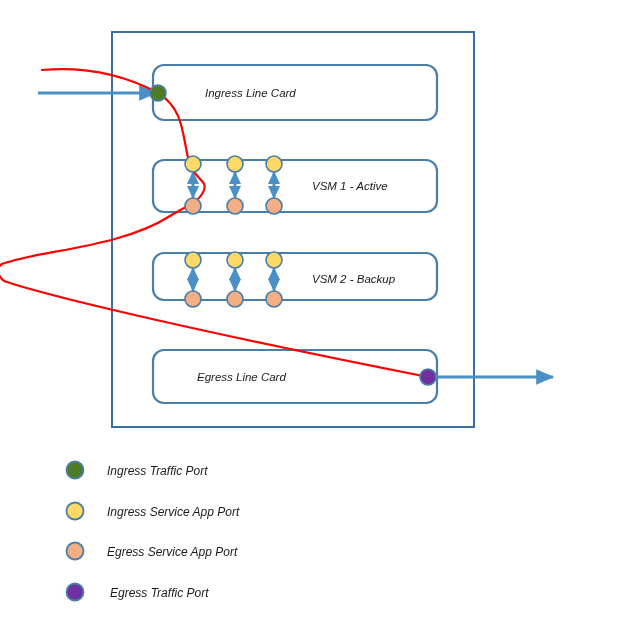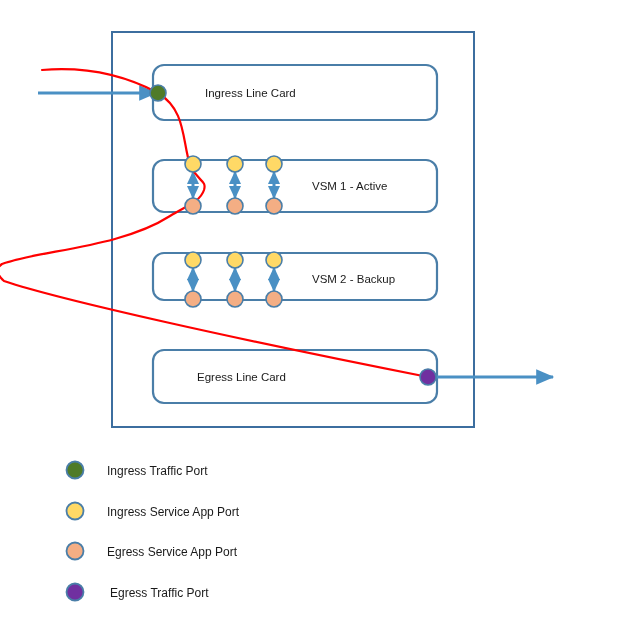--- a/index.html
+++ b/index.html
@@ -12,20 +12,21 @@
     font-family: "Liberation Sans", sans-serif;
     width: 628px;
     height: 629px;
     overflow: hidden;
   }
   #stage {
     position: relative;
     width: 628px;
     height: 487px;
     background: #ffffff;
+    font-style: italic;
   }
   #diagram-svg {
     position: absolute;
     left: 0;
     top: 0;
     width: 628px;
     height: 629px;
   }
   .card-label {
     font-family: "Liberation Sans", sans-serif;

